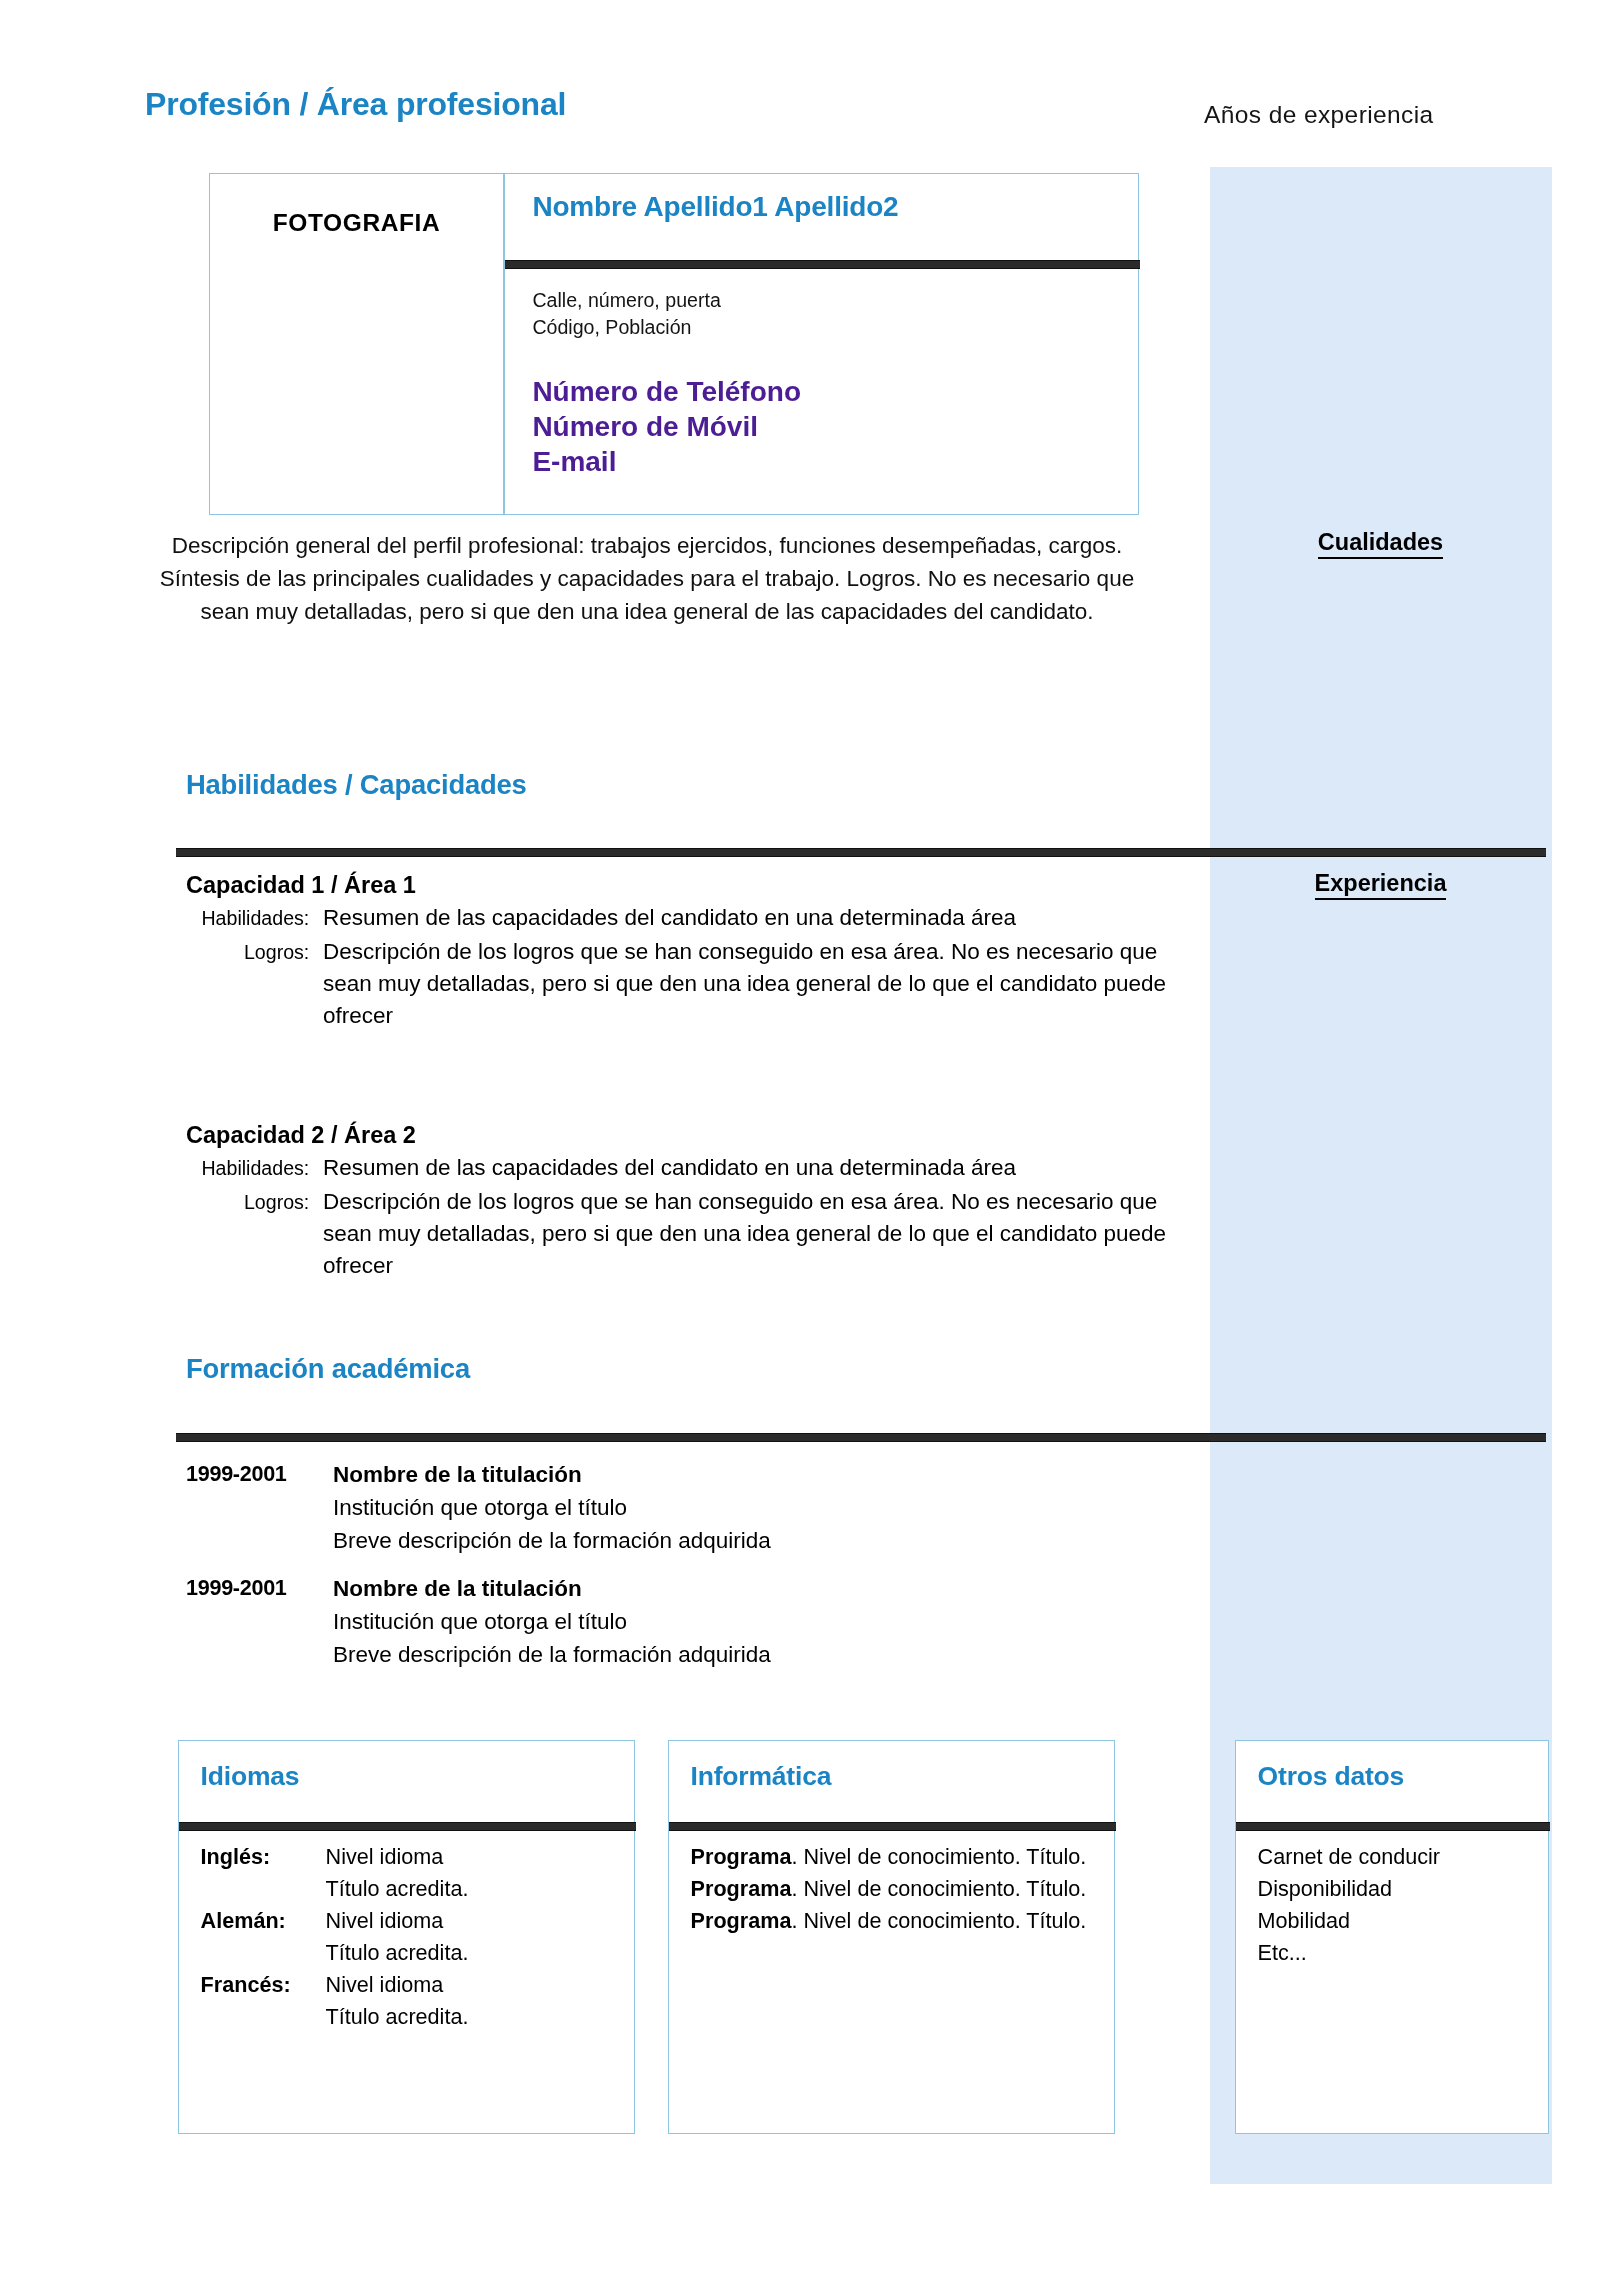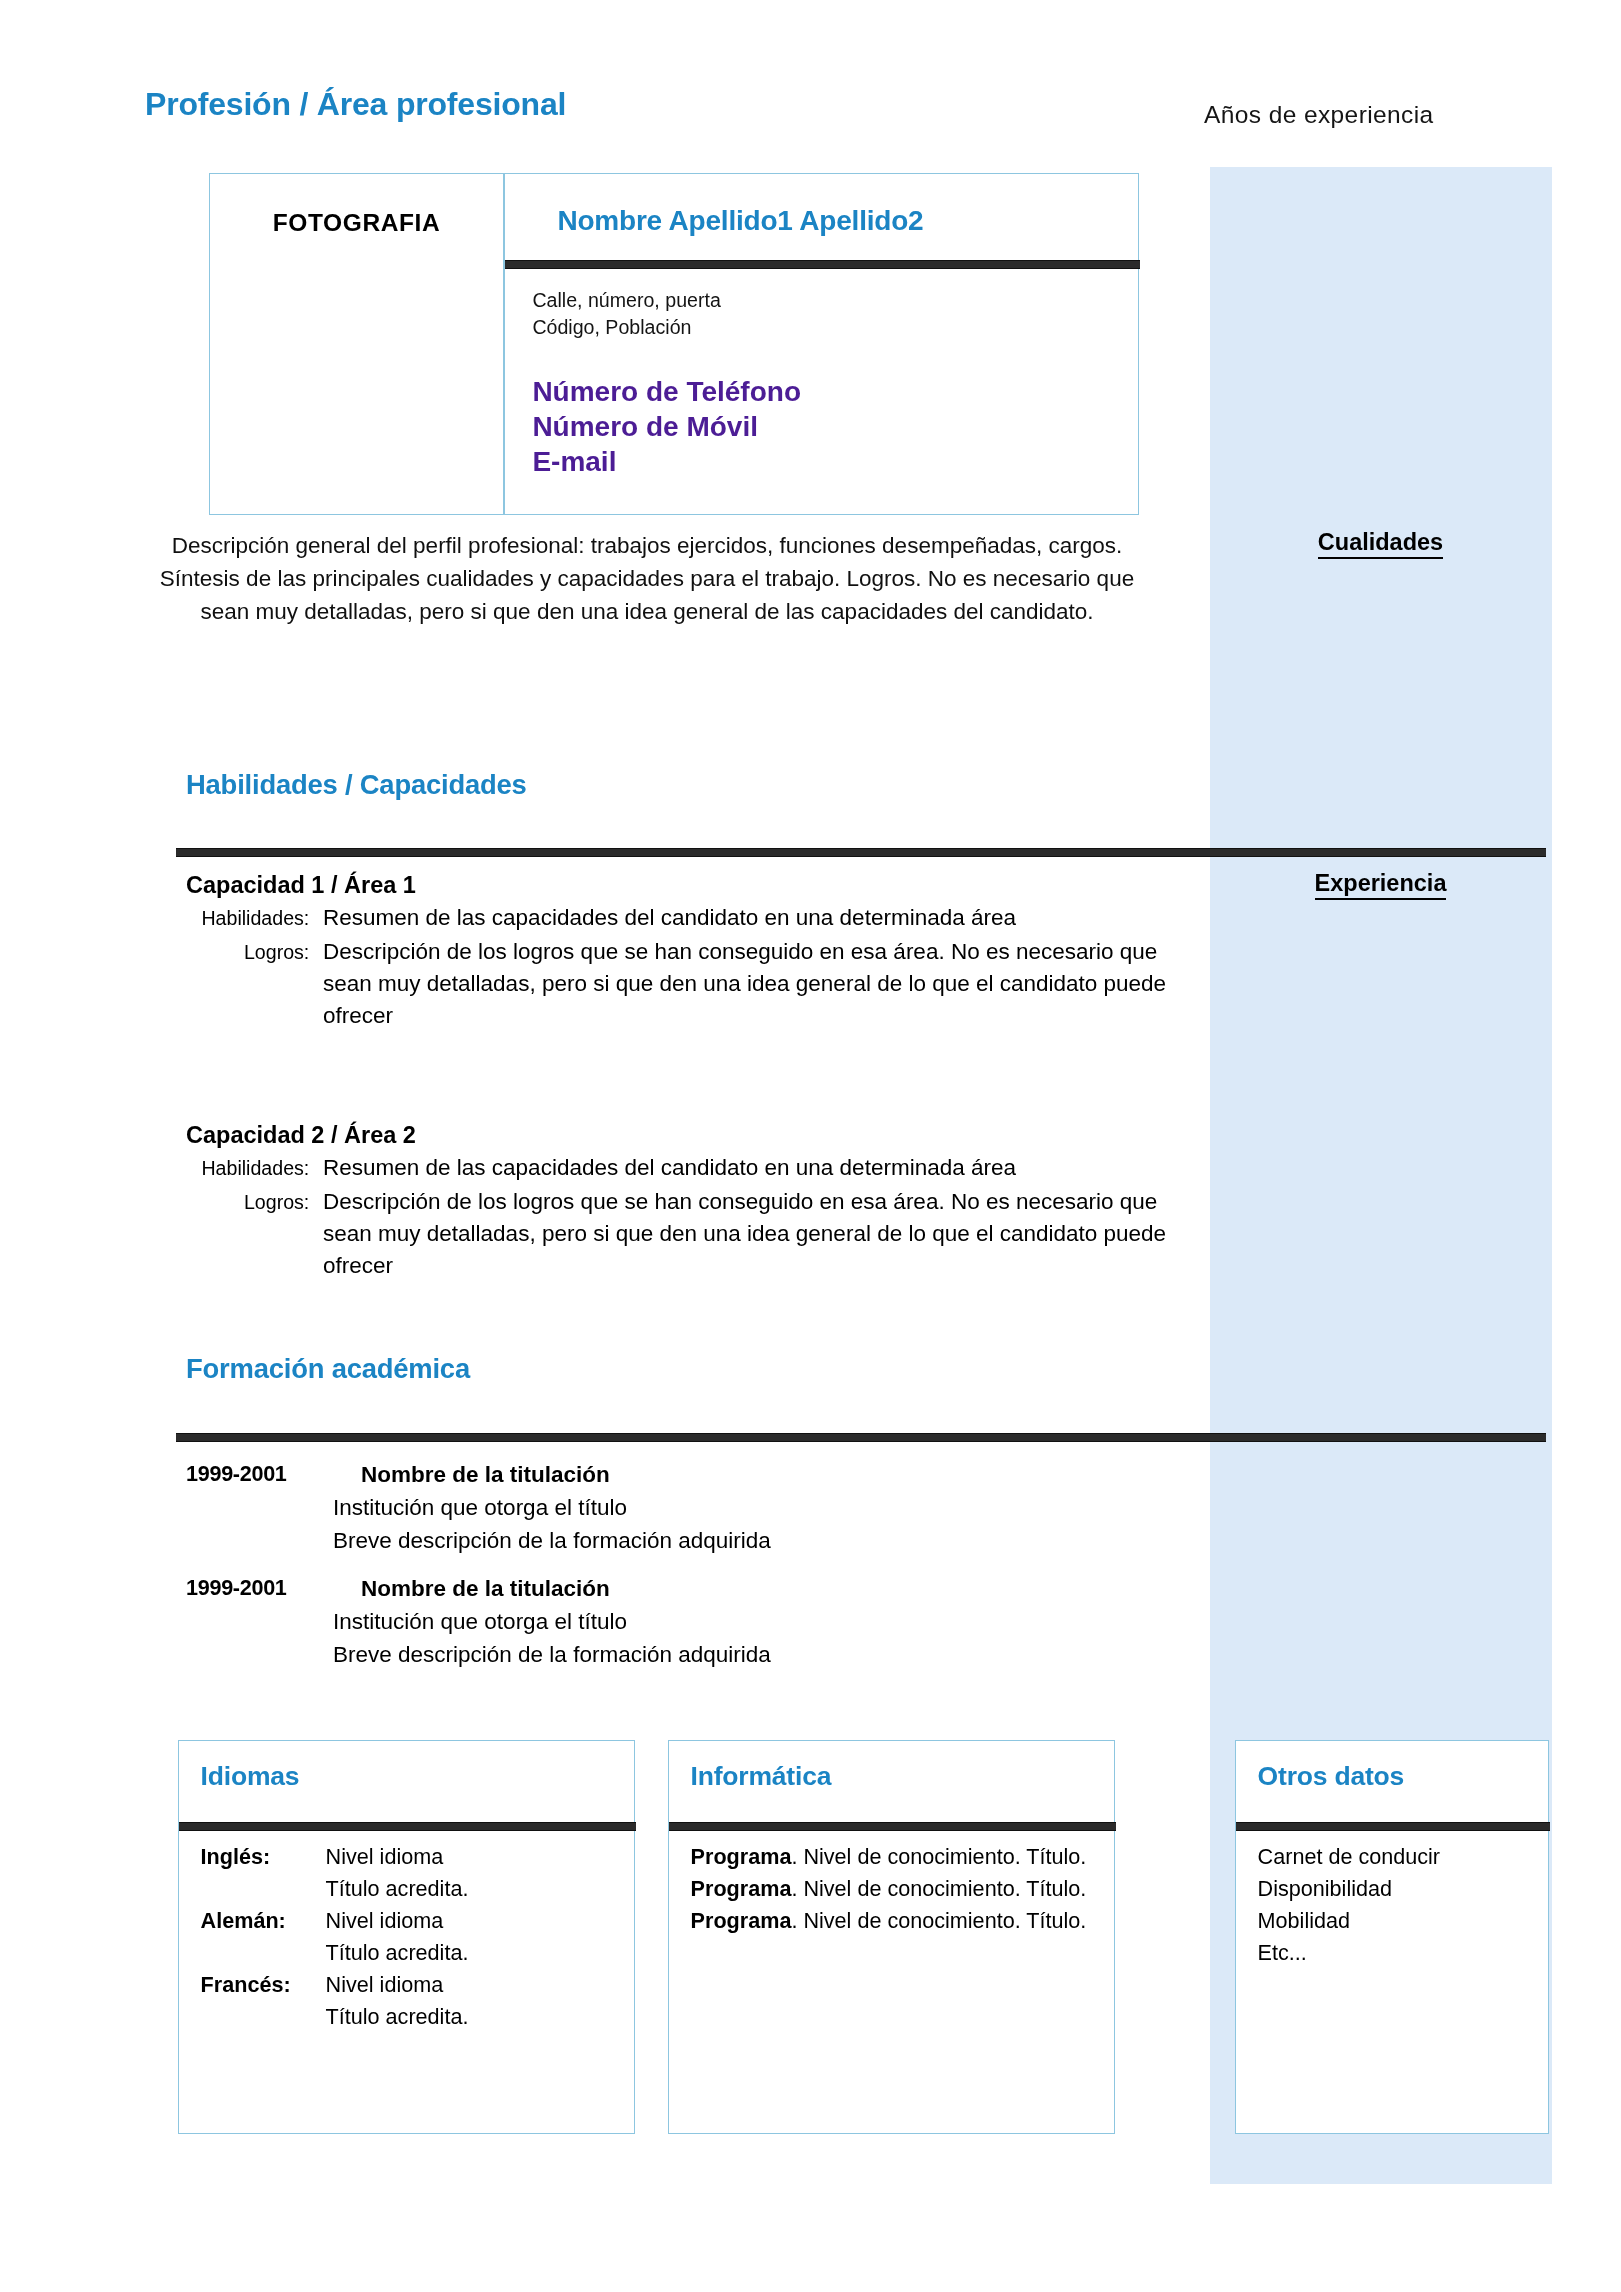--- a/index.html
+++ b/index.html
@@ -83,23 +83,22 @@
   
   #name-box {
     left: 504px;
     top: 173px;
     width: 635px;
     height: 342px;
   }
   #name-title {
     position: absolute;
     left: 27.4px;
-    top: 31px;
+    top: 17px;
     font-size: 28px;
-    margin-left: 25px;
   }
   #name-rule {
     position: absolute;
     left: 0px;
     top: 86px;
     width: 635px;
   }
   #addr-lines {
     position: absolute;
     left: 27.4px;
@@ -220,21 +219,21 @@
   .edu-row { display: flex; }
   .edu-year {
     width: 147px;
     flex: 0 0 147px;
     font-size: 21.6px;
     font-weight: bold;
     padding-top: 2.9px;
     letter-spacing: -0.3px;
   }
   .edu-body { flex: 1; font-size: 22.5px; line-height: 33px; }
-  .edu-body .edu-title { font-weight: bold; margin-left: 28px; }
+  .edu-body .edu-title { font-weight: bold; }
 
   
   .bottom-box { position: absolute; top: 1740px; height: 394px; }
   .bb-title {
     position: absolute;
     left: 21.6px;
     top: 19.6px;
     font-size: 26.5px;
   }
   .bb-rule { position: absolute; left: 0; top: 81px; }

